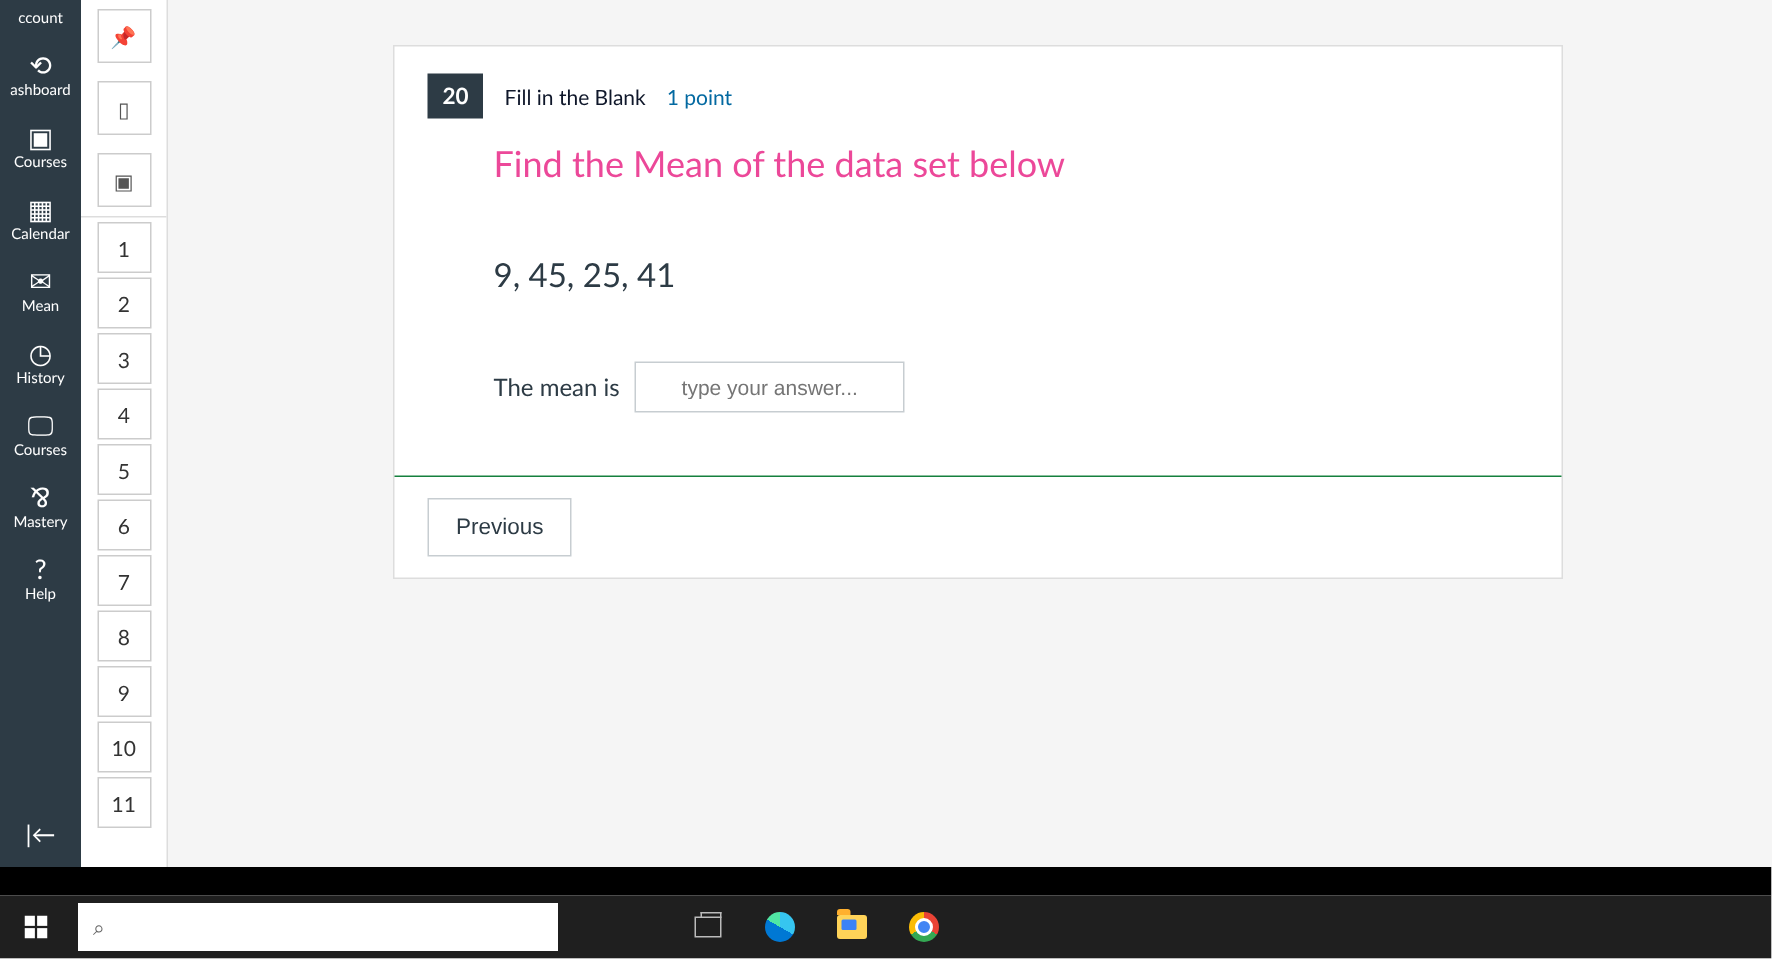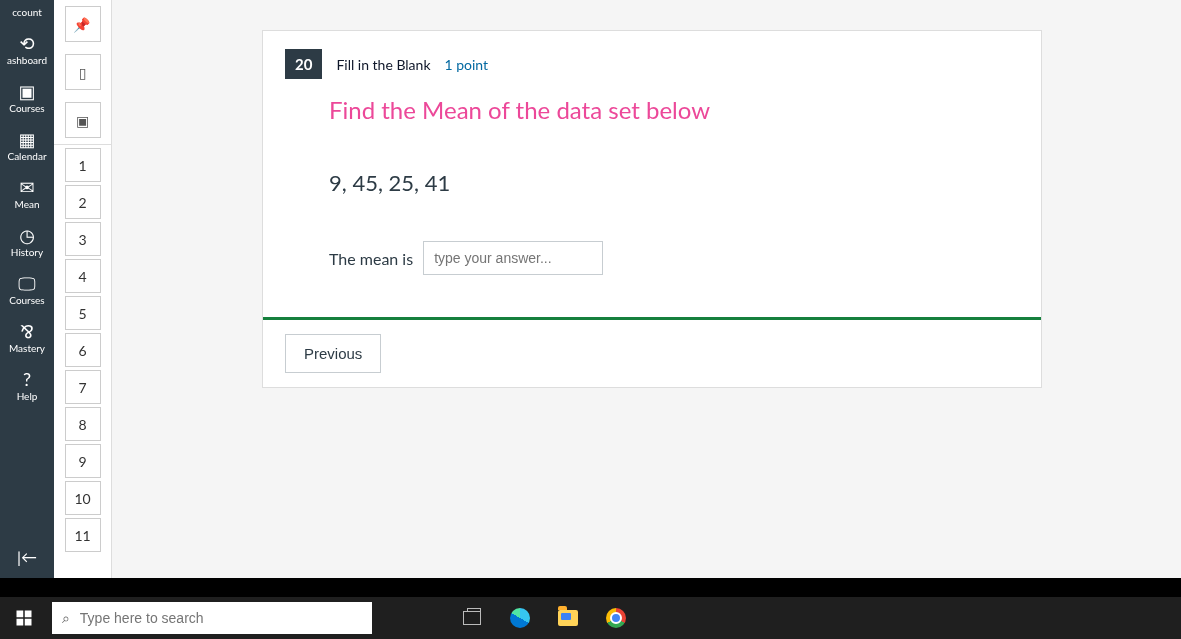--- a/index.html
+++ b/index.html
@@ -129,23 +129,24 @@
     .q-body { padding: 8px 22px 28px 66px; }
     .q-prompt { font-size: 24px; color: #ec4899; margin-bottom: 45px; }
     .q-data { font-size: 22px; font-weight: 400; color: #2d3b45; margin-bottom: 34px; margin-top: 32px; }
     .q-answer-row { font-size: 16px; color: #2d3b45; display: flex; align-items: center; gap: 10px; margin-top: 45px; }
     .answer-input {
       border: 1px solid #c7cdd1;
       padding: 8px 10px;
       font-size: 14px;
       width: 180px;
       color: #999;
+      text-align: center;
     }
     .q-footer {
-      border-top: 3px solid #15803d;
+      border-top: 1px solid #15803d;
       padding: 14px 22px;
       margin-top: 14px;
     }
     .prev-btn {
       border: 1px solid #c7cdd1;
       background: #fff;
       padding: 10px 18px;
       font-size: 15px;
       color: #2d3b45;
       cursor: pointer;
@@ -311,21 +312,20 @@
   <div class="start-btn">
     <svg viewBox="0 0 24 24">
       <rect x="2" y="2" width="9" height="9" fill="#fff"></rect>
       <rect x="13" y="2" width="9" height="9" fill="#fff"></rect>
       <rect x="2" y="13" width="9" height="9" fill="#fff"></rect>
       <rect x="13" y="13" width="9" height="9" fill="#fff"></rect>
     </svg>
   </div>
   <div class="search-box">
     <span class="sicon">⌕</span>
-    <input type="text" placeholder="Type here to search" style="">
   </div>
   <div class="task-icons">
     <div class="ticon">
         <span class="taskview-icon"></span>
       </div>
     <div class="ticon">
         <span class="edge-circle"></span>
       </div>
     <div class="ticon">
         <span class="folder-icon"></span>

